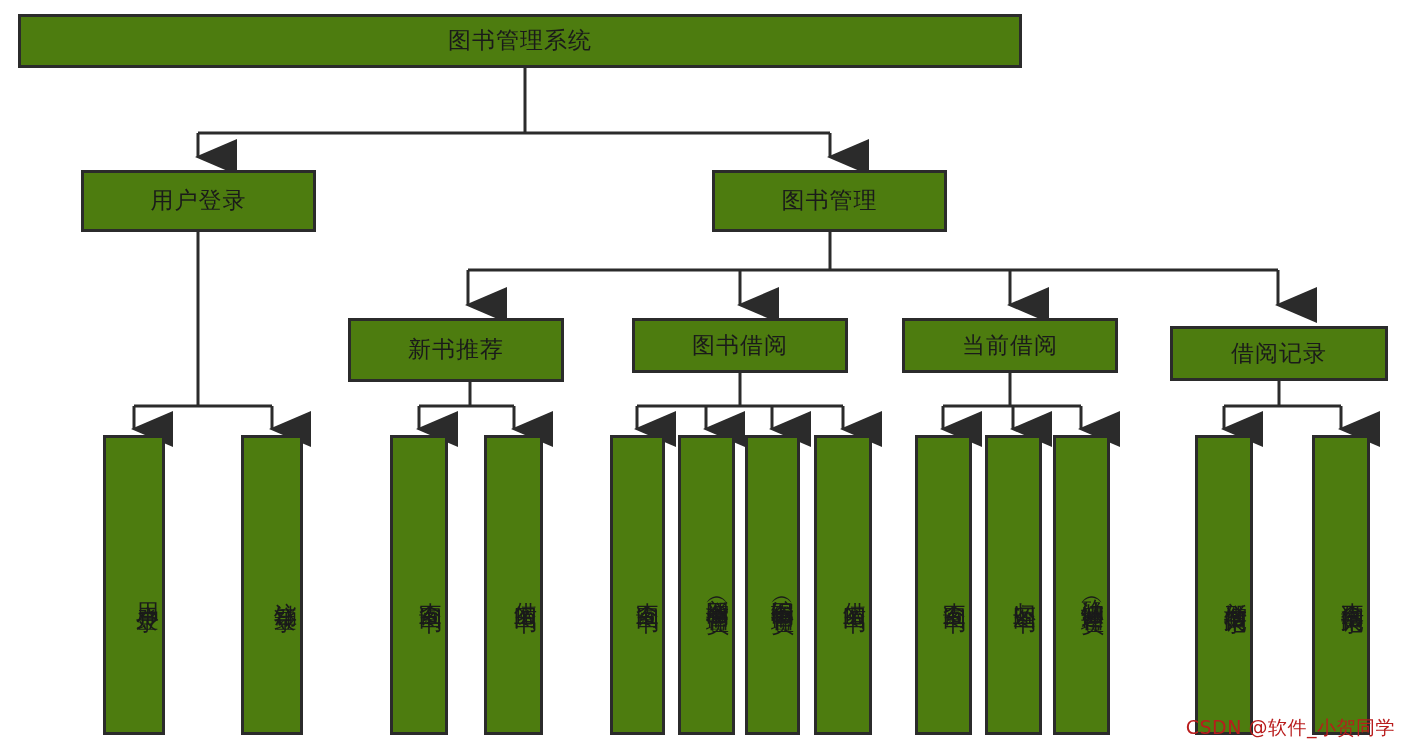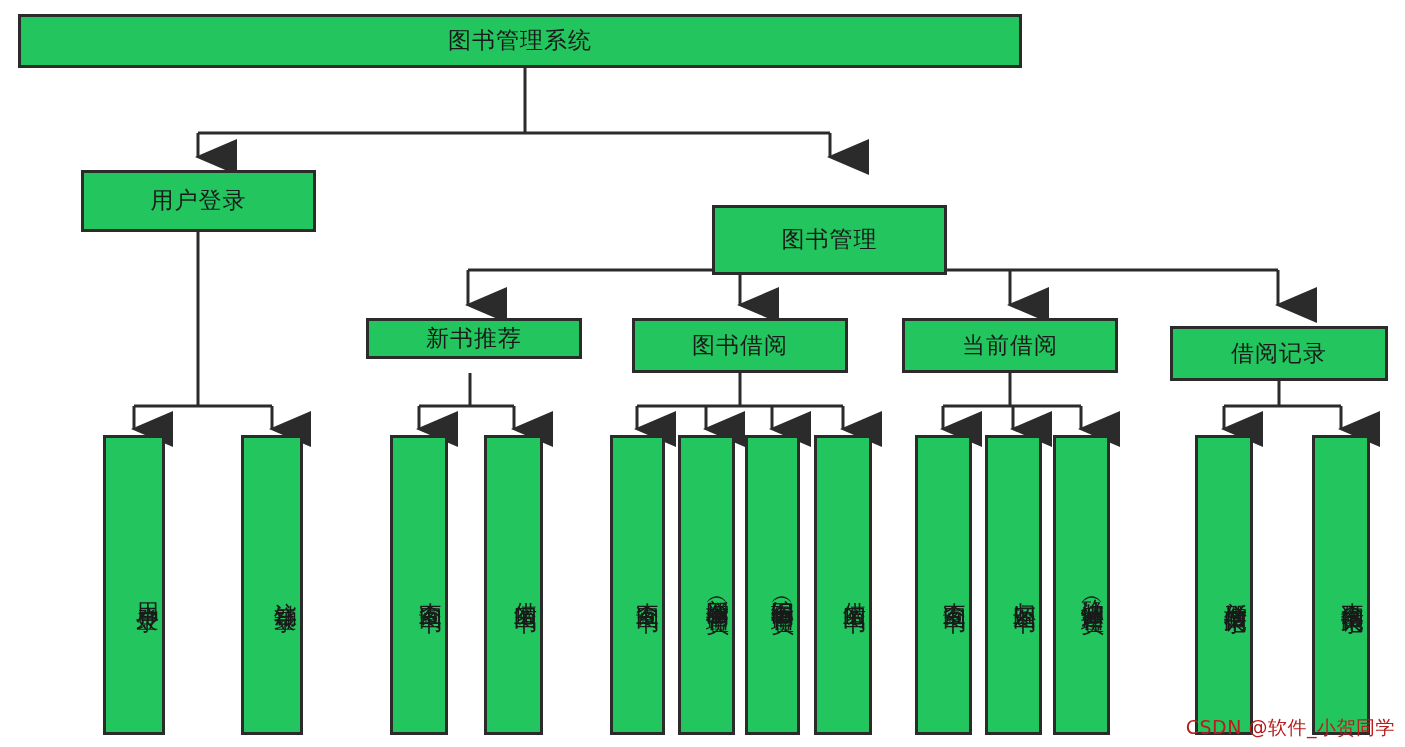--- a/index.html
+++ b/index.html
@@ -10,21 +10,21 @@
     font-family:"DejaVu Sans","Liberation Sans",sans-serif;
     overflow:hidden;
     position:relative;
   }
   #diagram{
     position:absolute;left:0;top:0;width:1405px;height:747px;
   }
   .node{
     position:absolute;
     box-sizing:border-box;
-    background:#22c55e;
+    background:#4d7c0f;
     border:3px solid #2b2b2b;
     display:flex;
     align-items:center;
     justify-content:center;
     color:#1a1a1a;
   }
   .node.horiz{
     font-size:23px;
     letter-spacing:1px;
     line-height:1.2;
@@ -136,25 +136,25 @@
     </g>
   </svg>
 
   <div class="node horiz" style="left:18px;top:14px;width:1004px;height:54px;">
     <span class="node-label">图书管理系统</span>
   </div>
 
   <div class="node horiz" style="left:81px;top:170px;width:235px;height:62px;">
     <span class="node-label">用户登录</span>
   </div>
-  <div class="node horiz" style="left:712px;top:170px;width:235px;height:70px;margin-top:35px;">
+  <div class="node horiz" style="left:712px;top:170px;width:235px;height:62px;">
     <span class="node-label">图书管理</span>
   </div>
 
-  <div class="node horiz" style="left:366px;top:318px;width:216px;height:41px;">
+  <div class="node horiz" style="left:348px;top:318px;width:216px;height:64px;">
     <span class="node-label">新书推荐</span>
   </div>
   <div class="node horiz" style="left:902px;top:318px;width:216px;height:55px;">
     <span class="node-label">当前借阅</span>
   </div>
   <div class="node horiz" style="left:632px;top:318px;width:216px;height:55px;">
     <span class="node-label">图书借阅</span>
   </div>
   <div class="node horiz" style="left:1170px;top:318px;width:218px;height:55px;margin-top:8px;">
     <span class="node-label">借阅记录</span>

